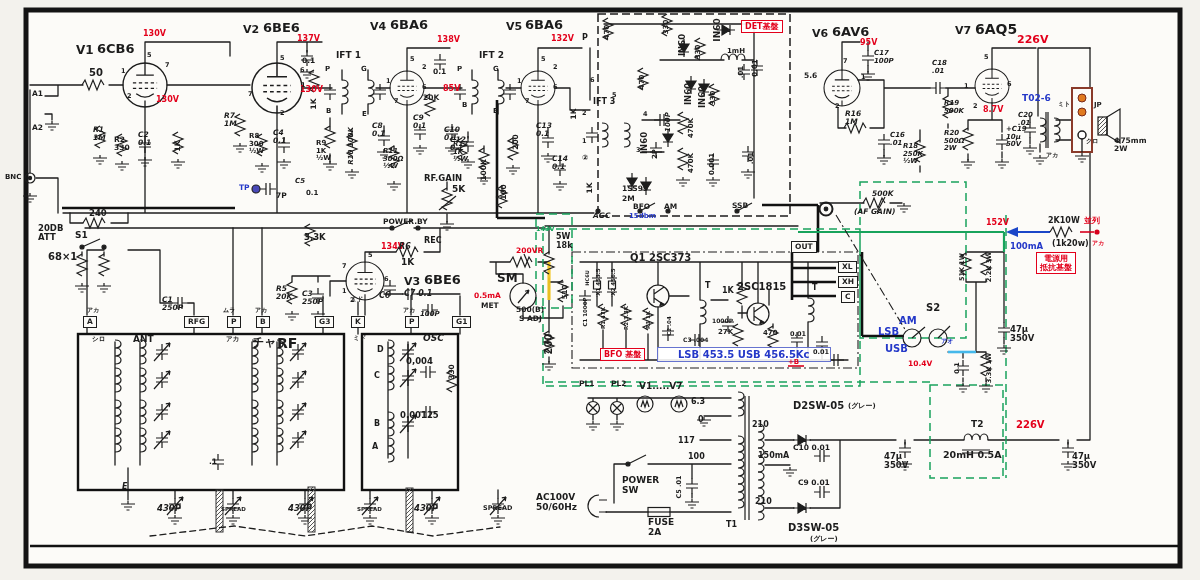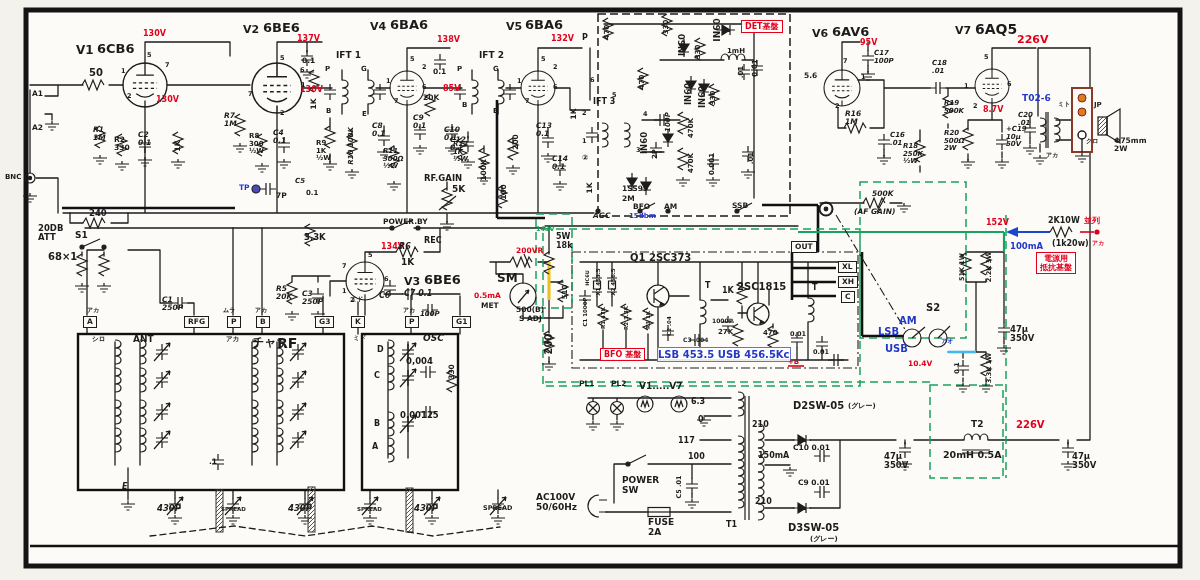--- a/index.html
+++ b/index.html
@@ -18,21 +18,21 @@
   .ltblue{stroke:#45b8ea;stroke-width:2.6;fill:none;}
   .yellow{stroke:#f0c420;stroke-width:3.2;fill:none;opacity:.95;}
   .lab{position:absolute;color:#1c1c1c;line-height:1.08;white-space:pre-line;font-weight:600;}
   .rot{transform:translate(-50%,-50%) rotate(-90deg);transform-origin:center;}
   .it{font-style:italic;}
   .termbox{position:absolute;border:1.3px solid #1d1d1d;background:#fcfbf8;
            font:700 7.5px "DejaVu Sans",sans-serif;padding:1px 3px;color:#1d1d1d;line-height:1;}
   .redbox{position:absolute;border:1.3px solid #e3001b;color:#e3001b;background:rgba(255,255,255,.92);
           font:700 8px "DejaVu Sans",sans-serif;padding:1px 3px;white-space:pre-line;line-height:1.15;text-align:center;}
   .bluebox{position:absolute;border:1.2px solid #6673cf;color:#2438c8;background:rgba(255,255,255,.88);
-           font:700 10px "DejaVu Sans",sans-serif;padding:0 0;line-height:1.3;}
+           font:700 10px "DejaVu Sans",sans-serif;padding:0 20px;line-height:1.3;}
 </style>
 </head>
 <body>
 
 <div id="stage">
 <svg id="wires" width="1200" height="580">
   <defs>
     <pattern id="hatch" width="4" height="4" patternUnits="userSpaceOnUse">
       <path d="M0,4 L4,0" stroke="#555" stroke-width="1"></path>
     </pattern>

